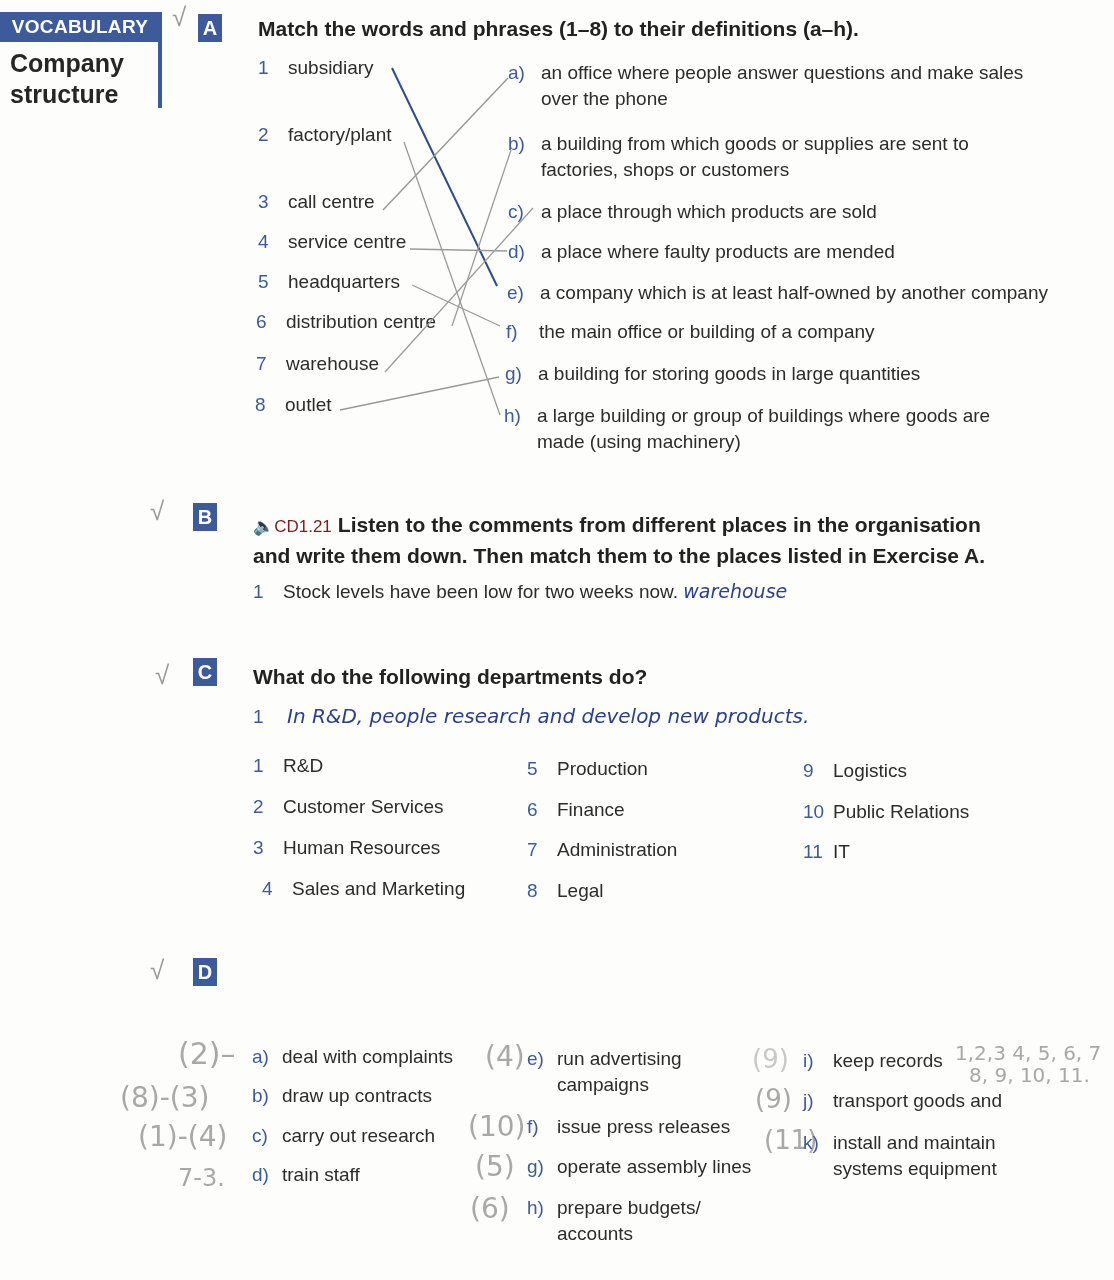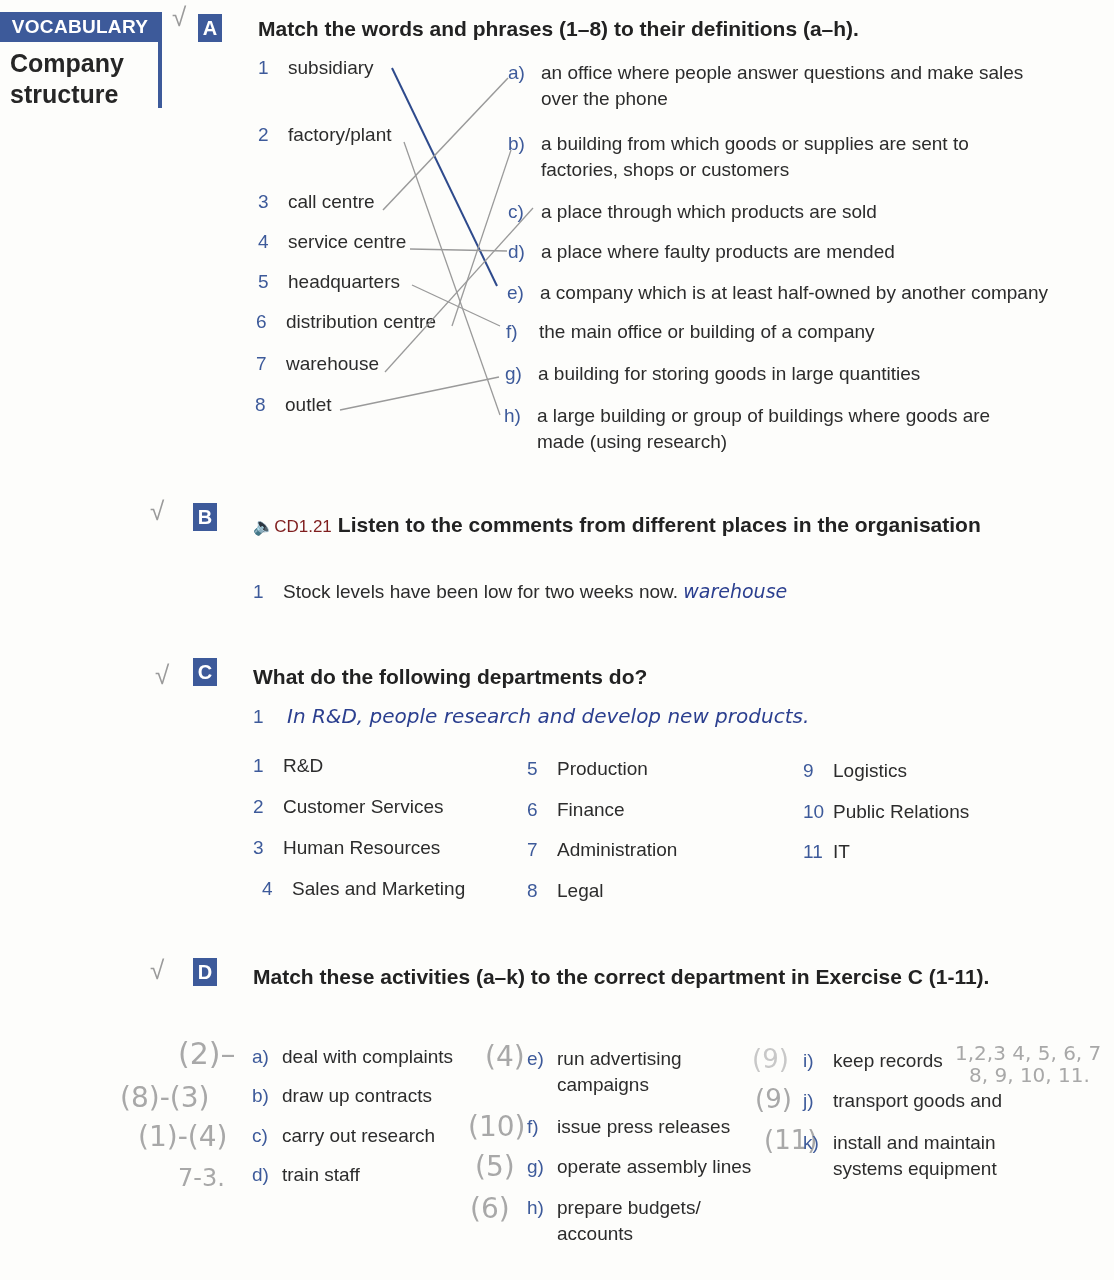--- a/index.html
+++ b/index.html
@@ -46,38 +46,39 @@
 </div>
 
 <div>
   <div class="abs txt" style="left:508px;top:60px;"><span class="num" style="width:33px">a)</span><span>an office where people answer questions and make sales</span><br><span style="margin-left:33px">over the phone</span></div>
   <div class="abs txt" style="left:508px;top:131px;"><span class="num" style="width:33px">b)</span><span>a building from which goods or supplies are sent to</span><br><span style="margin-left:33px">factories, shops or customers</span></div>
   <div class="abs txt" style="left:508px;top:199px;"><span class="num" style="width:33px">c)</span><span>a place through which products are sold</span></div>
   <div class="abs txt" style="left:508px;top:239px;"><span class="num" style="width:33px">d)</span><span>a place where faulty products are mended</span></div>
   <div class="abs txt" style="left:507px;top:280px;"><span class="num" style="width:33px">e)</span><span>a company which is at least half-owned by another company</span></div>
   <div class="abs txt" style="left:506px;top:319px;"><span class="num" style="width:33px">f)</span><span>the main office or building of a company</span></div>
   <div class="abs txt" style="left:505px;top:361px;"><span class="num" style="width:33px">g)</span><span>a building for storing goods in large quantities</span></div>
-  <div class="abs txt" style="left:504px;top:403px;"><span class="num" style="width:33px">h)</span><span>a large building or group of buildings where goods are</span><br><span style="margin-left:33px">made (using research)</span></div>
+  <div class="abs txt" style="left:504px;top:403px;"><span class="num" style="width:33px">h)</span><span>a large building or group of buildings where goods are</span><br><span style="margin-left:33px">made (using machinery)</span></div>
 </div>
 
 <svg class="lines" width="1114" height="1280">
   <line x1="392" y1="68" x2="497" y2="286" stroke="#2e4a8c" stroke-width="2"></line>
   <line x1="404" y1="142" x2="500" y2="415" stroke="#9a9a9a" stroke-width="1.3"></line>
   <line x1="383" y1="210" x2="508" y2="78" stroke="#9a9a9a" stroke-width="1.5"></line>
   <line x1="410" y1="249" x2="507" y2="251" stroke="#9a9a9a" stroke-width="1.5"></line>
   <line x1="412" y1="285" x2="500" y2="326" stroke="#9a9a9a" stroke-width="1.3"></line>
   <line x1="452" y1="326" x2="511" y2="150" stroke="#9a9a9a" stroke-width="1.3"></line>
   <line x1="385" y1="372" x2="533" y2="208" stroke="#9a9a9a" stroke-width="1.3"></line>
   <line x1="340" y1="410" x2="499" y2="377" stroke="#9a9a9a" stroke-width="1.6"></line>
 </svg>
 
 <div class="abs tick" style="left:150px;top:496px;">√</div>
 <div class="abs badge" style="left:193px;top:503px;">B</div>
 <div class="abs heading" style="left:253px;top:510px;">
   <span style="color:#3d5a9a;font-size:17px;">🔈</span><span style="font-weight:normal;color:#7f1d1d;font-size:17px;margin-right:6px;">CD1.21</span><span>Listen to the comments from different places in the organisation</span><br>
+  <span>and write them down. Then match them to the places listed in Exercise A.</span>
 </div>
 <div class="abs txt" style="left:253px;top:578px;">
   <span class="num" style="width:30px">1</span><span>Stock levels have been low for two weeks now.</span>
   <span class="hand">warehouse</span>
 </div>
 
 <div class="abs tick" style="left:155px;top:660px;">√</div>
 <div class="abs badge" style="left:193px;top:658px;">C</div>
 <div class="abs heading" style="left:253px;top:662px;">What do the following departments do?</div>
 <div class="abs txt" style="left:253px;top:703px;">
@@ -94,21 +95,21 @@
   <div class="abs txt" style="left:527px;top:837px;"><span class="num" style="width:30px">7</span><span>Administration</span></div>
   <div class="abs txt" style="left:527px;top:878px;"><span class="num" style="width:30px">8</span><span>Legal</span></div>
   <div class="abs txt" style="left:803px;top:758px;"><span class="num" style="width:30px">9</span><span>Logistics</span></div>
   <div class="abs txt" style="left:803px;top:799px;"><span class="num" style="width:30px">10</span><span>Public Relations</span></div>
   <div class="abs txt" style="left:803px;top:839px;"><span class="num" style="width:30px">11</span><span>IT</span></div>
 </div>
 
 <div class="abs tick" style="left:150px;top:955px;">√</div>
 <div class="abs badge" style="left:193px;top:958px;">D</div>
 <div class="abs heading" style="left:253px;top:962px;">
-  <span>Match these activities (a–k) to the correct department in Exercise C (1-11).</span><br>
+  <br>
 </div>
 
 <div>
 
   <div class="abs pencil" style="left:178px;top:1036px;font-size:30px;">(2)–</div>
   <div class="abs txt" style="left:252px;top:1044px;"><span class="num" style="width:30px">a)</span><span>deal with complaints</span></div>
   <div class="abs pencil" style="left:120px;top:1081px;font-size:28px;">(8)-(3)</div>
   <div class="abs txt" style="left:252px;top:1083px;"><span class="num" style="width:30px">b)</span><span>draw up contracts</span></div>
   <div class="abs pencil" style="left:138px;top:1120px;font-size:28px;">(1)-(4)</div>
   <div class="abs txt" style="left:252px;top:1123px;"><span class="num" style="width:30px">c)</span><span>carry out research</span></div>

